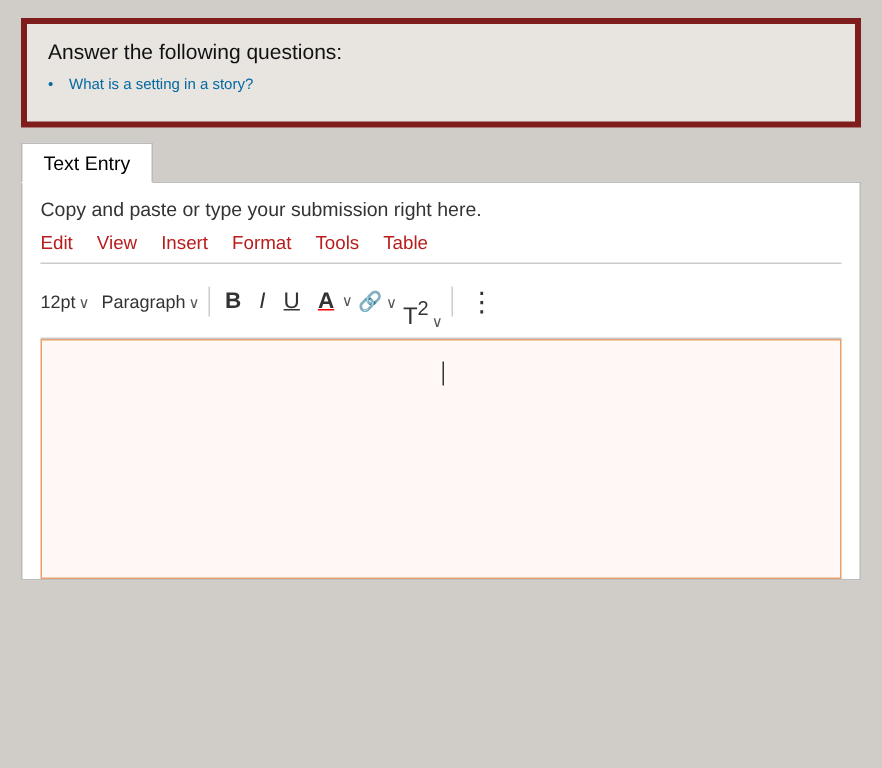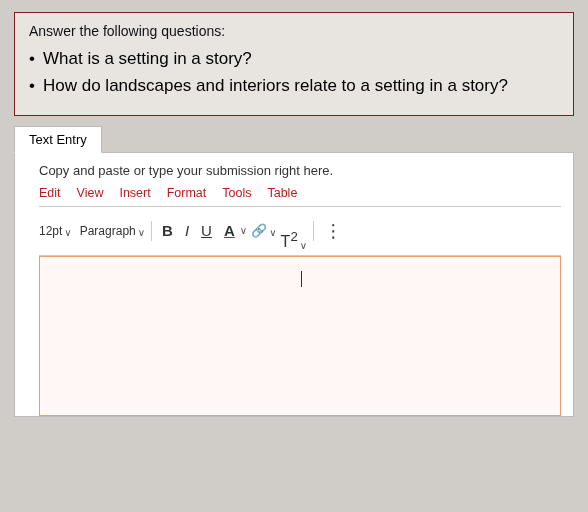--- a/index.html
+++ b/index.html
@@ -20,43 +20,43 @@
 
     .page-wrapper {
       width: 588px;
       height: 512px;
       background: #d0ccc8;
       padding: 12px 14px;
     }
 
     .instructions {
       background: #e8e4e0;
-      border: 1px solid #7f1d1d;
+      border: 4px solid #7f1d1d;
       padding: 10px 14px 14px 14px;
       margin-bottom: 0;
     }
 
     .instructions-title {
       font-size: 14px;
       font-weight: normal;
       margin-bottom: 8px;
       color: #111;
     }
 
     .instructions-list {
       list-style: none;
       padding-left: 0;
     }
 
     .instructions-list li {
       position: relative;
       padding-left: 14px;
       margin-bottom: 3px;
-      font-size: 17px;
-      color: #000000;
+      font-size: 10px;
+      color: #0369a1;
       line-height: 1.4;
     }
 
     .instructions-list li::before {
       content: "•";
       position: absolute;
       left: 0;
     }
 
     .tabs-bar {
@@ -78,21 +78,21 @@
     .tab.active {
       background: #fff;
       border-bottom: 1px solid #fff;
       position: relative;
       z-index: 1;
     }
 
     .editor-container {
       background: #fff;
       border: 1px solid #bbb;
-      padding: 10px 12px 0 24px;
+      padding: 10px 12px 0 12px;
       margin-top: -1px;
     }
 
     .editor-helper-text {
       font-size: 13px;
       color: #333;
       margin-bottom: 8px;
     }
 
     .menu-bar {
@@ -209,21 +209,20 @@
   </style>
 </head>
 <body>
 
 <div class="page-wrapper">
 
   <div class="instructions">
     <div class="instructions-title">Answer the following questions:</div>
     <ul class="instructions-list">
     <li>What is a setting in a story?</li>
-        <li>How do landscapes and interiors relate to a setting in a story?</li>
       </ul>
   </div>
 
   <div class="tabs-bar">
     <div class="tab active">Text Entry</div>
   </div>
 
   <div class="editor-container">
     <div class="editor-helper-text">Copy and paste or type your submission right here.</div>
 

